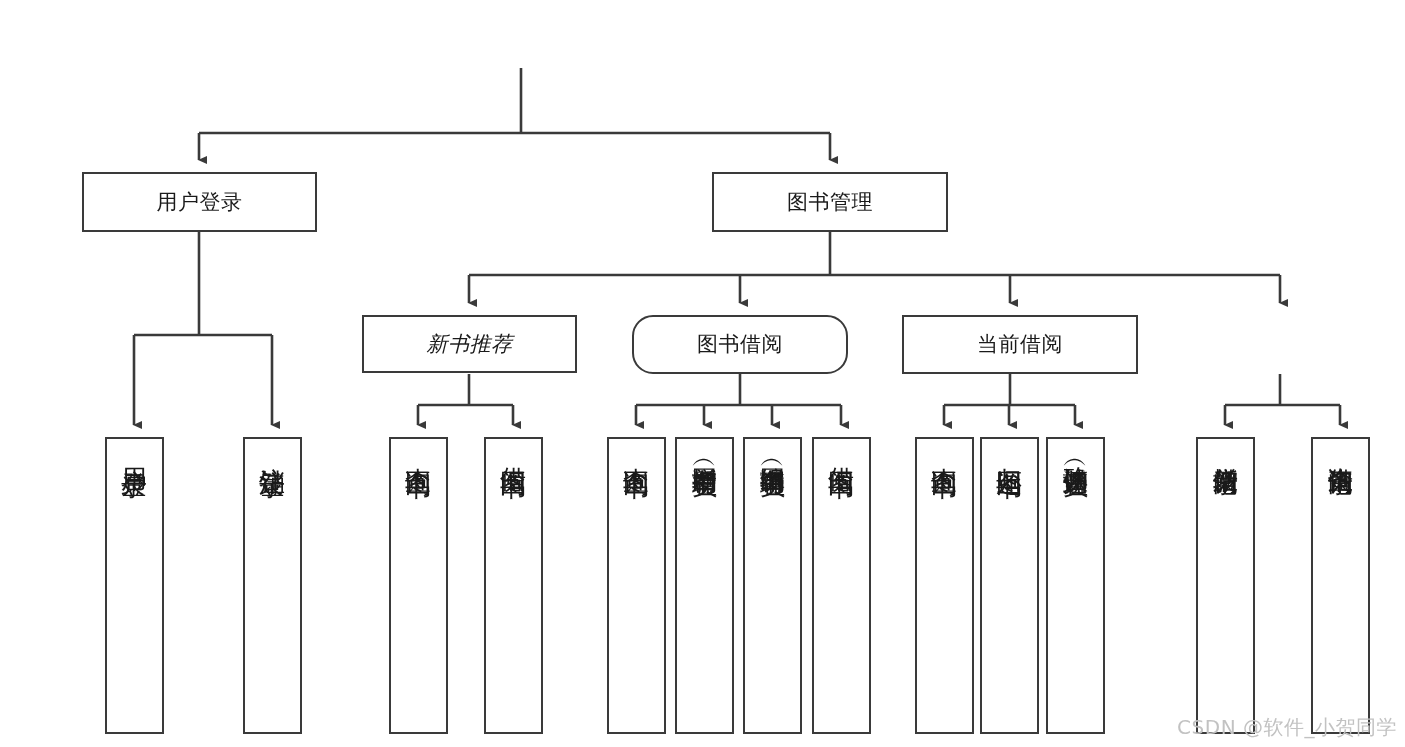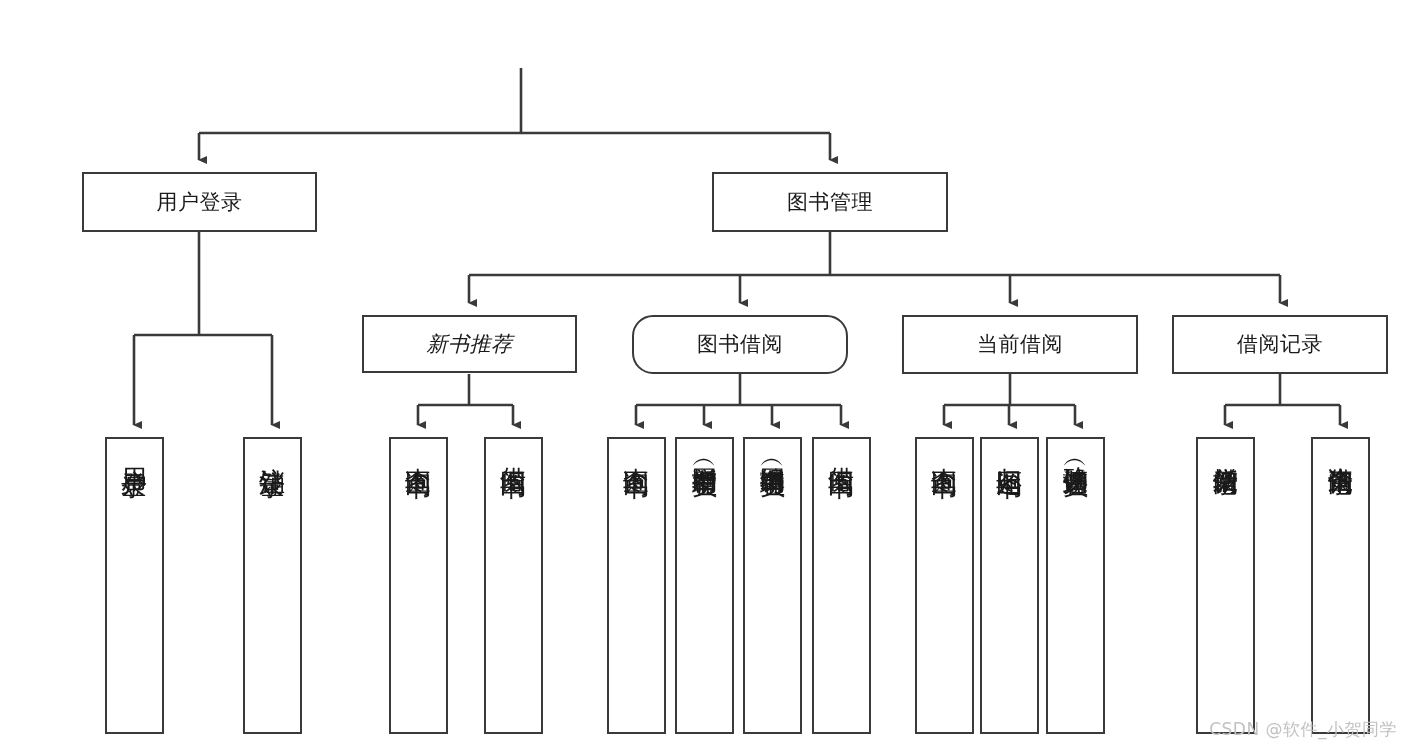--- a/index.html
+++ b/index.html
@@ -60,21 +60,21 @@
     max-height: 100%;
   }
   .node.vertical.tall-text .node-label {
     font-size: 25px;
     letter-spacing: 1px;
   }
   #watermark {
     position: absolute;
     right: 8px;
     bottom: 6px;
-    font-size: 17px;
+    font-size: 20px;
     color: #c2c2c2;
     letter-spacing: 0.5px;
     white-space: nowrap;
     pointer-events: none;
   }
 </style>
 </head>
 <body>
 
 <div id="diagram-root">
@@ -139,23 +139,20 @@
 
   <div class="node horizontal" style="left:362px; top:315px; width:215px; height:58px;font-style:italic;">
     <span class="node-label">新书推荐</span>
   </div>
   <div class="node horizontal" style="left:632px; top:315px; width:216px; height:59px;border-radius:21px;">
     <span class="node-label">图书借阅</span>
   </div>
   <div class="node horizontal" style="left:902px; top:315px; width:236px; height:59px;">
     <span class="node-label">当前借阅</span>
   </div>
-  <div class="node horizontal" style="left:1172px; top:315px; width:216px; height:59px;">
-    <span class="node-label">借阅记录</span>
-  </div>
 
   <div class="node vertical" style="left:105px; top:437px; width:59px; height:297px;">
     <span class="node-label">用户登录</span>
   </div>
   <div class="node vertical" style="left:243px; top:437px; width:59px; height:297px;">
     <span class="node-label">注销登录</span>
   </div>
 
   <div class="node vertical" style="left:389px; top:437px; width:59px; height:297px;">
     <span class="node-label">查询图书</span>

